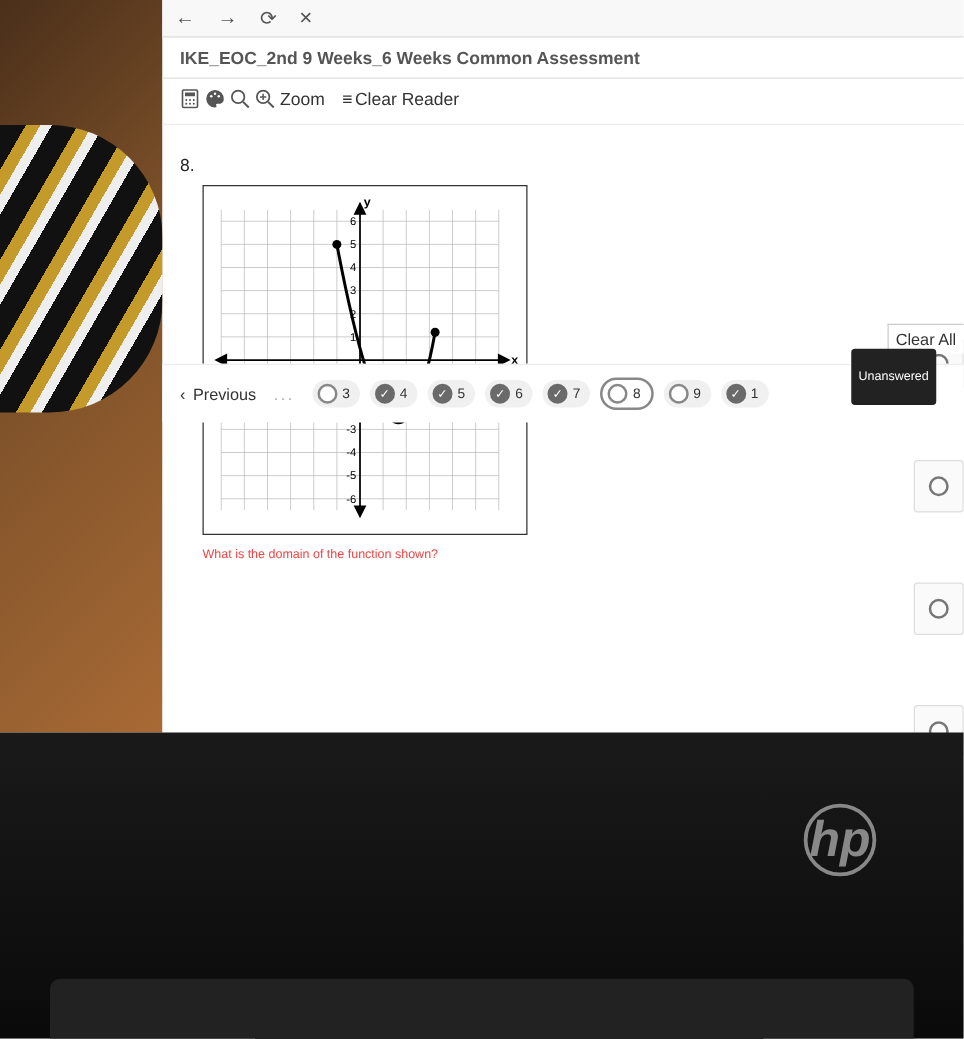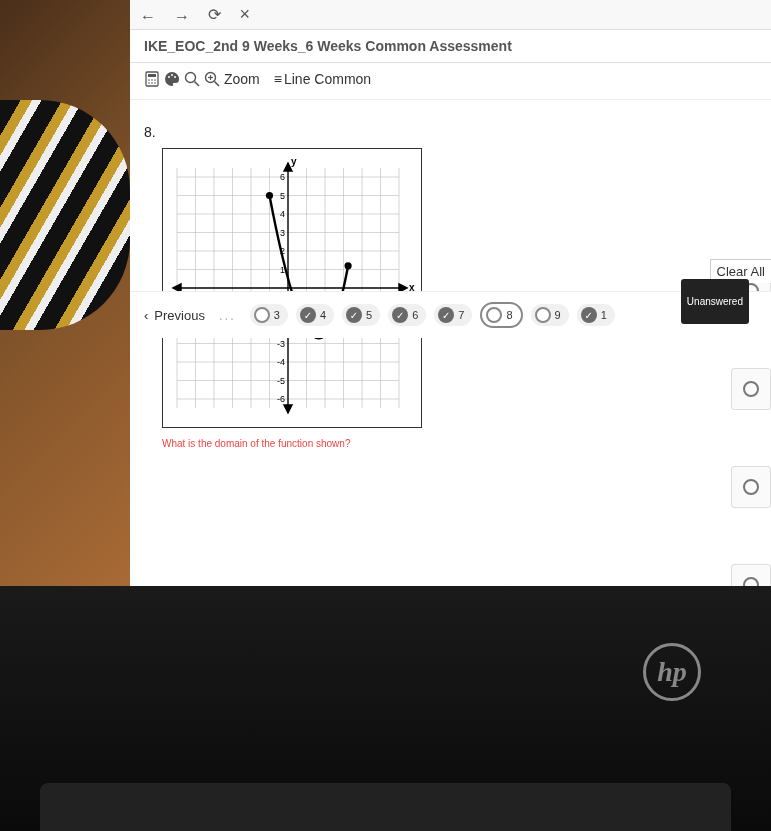--- a/index.html
+++ b/index.html
@@ -140,26 +140,26 @@
       bottom: 0; left: 0; right: 0;
       height: 245px;
       background: linear-gradient(#1a1a1a, #0a0a0a);
     }
     .bezel-inner {
       position: absolute; bottom: 0; left: 40px; right: 40px; height: 48px;
       background: #222; border-radius: 8px 8px 0 0;
     }
     .hp-logo {
       position: absolute; bottom: 130px; right: 70px;
-      font-size: 28px; font-style: italic; font-weight: bold;
+      font-size: 40px; font-style: italic; font-weight: bold;
       color: #888;
       border: 3px solid #888; border-radius: 50%;
       width: 58px; height: 58px;
       display: flex; align-items: center; justify-content: center;
-      font-family: Liberation Serif, serif;
+      font-family: Liberation Sans, sans-serif;
     }
     
     .left-photo {
       position: absolute; left: 0; top: 0; width: 130px; height: 586px;
       background: linear-gradient(135deg, #4a2f1a 0%, #7a4f28 40%, #a86a35 100%);
       z-index: -1;
     }
     .sleeve {
       position: absolute; left: 0; top: 100px; width: 130px; height: 230px;
       background: repeating-linear-gradient(120deg, #111 0 18px, #c49a2a 18px 28px, #eee 28px 36px);
@@ -220,21 +220,21 @@
       <svg width="16" height="16" viewBox="0 0 16 16">
           <circle cx="6.5" cy="6.5" r="5" fill="none" stroke="#555" stroke-width="1.4"></circle>
           <line x1="10.5" y1="10.5" x2="15" y2="15" stroke="#555" stroke-width="1.6"></line>
           <line x1="4" y1="6.5" x2="9" y2="6.5" stroke="#555" stroke-width="1.2"></line>
           <line x1="6.5" y1="4" x2="6.5" y2="9" stroke="#555" stroke-width="1.2"></line>
         </svg>
     </span>
     <span class="zoom-label">Zoom</span>
     <div class="line-reader">
       <span class="line-reader-icon">≡</span>
-      <span>Line Common</span>
+      <span>Clear Reader</span>
     </div>
   </div>
 
   <div class="content">
     <div class="question-row">
       <span>8.</span>
     </div>
 
     <div class="graph-box">
       <svg class="graph-svg" width="250" height="266" viewBox="0 0 250 266">

